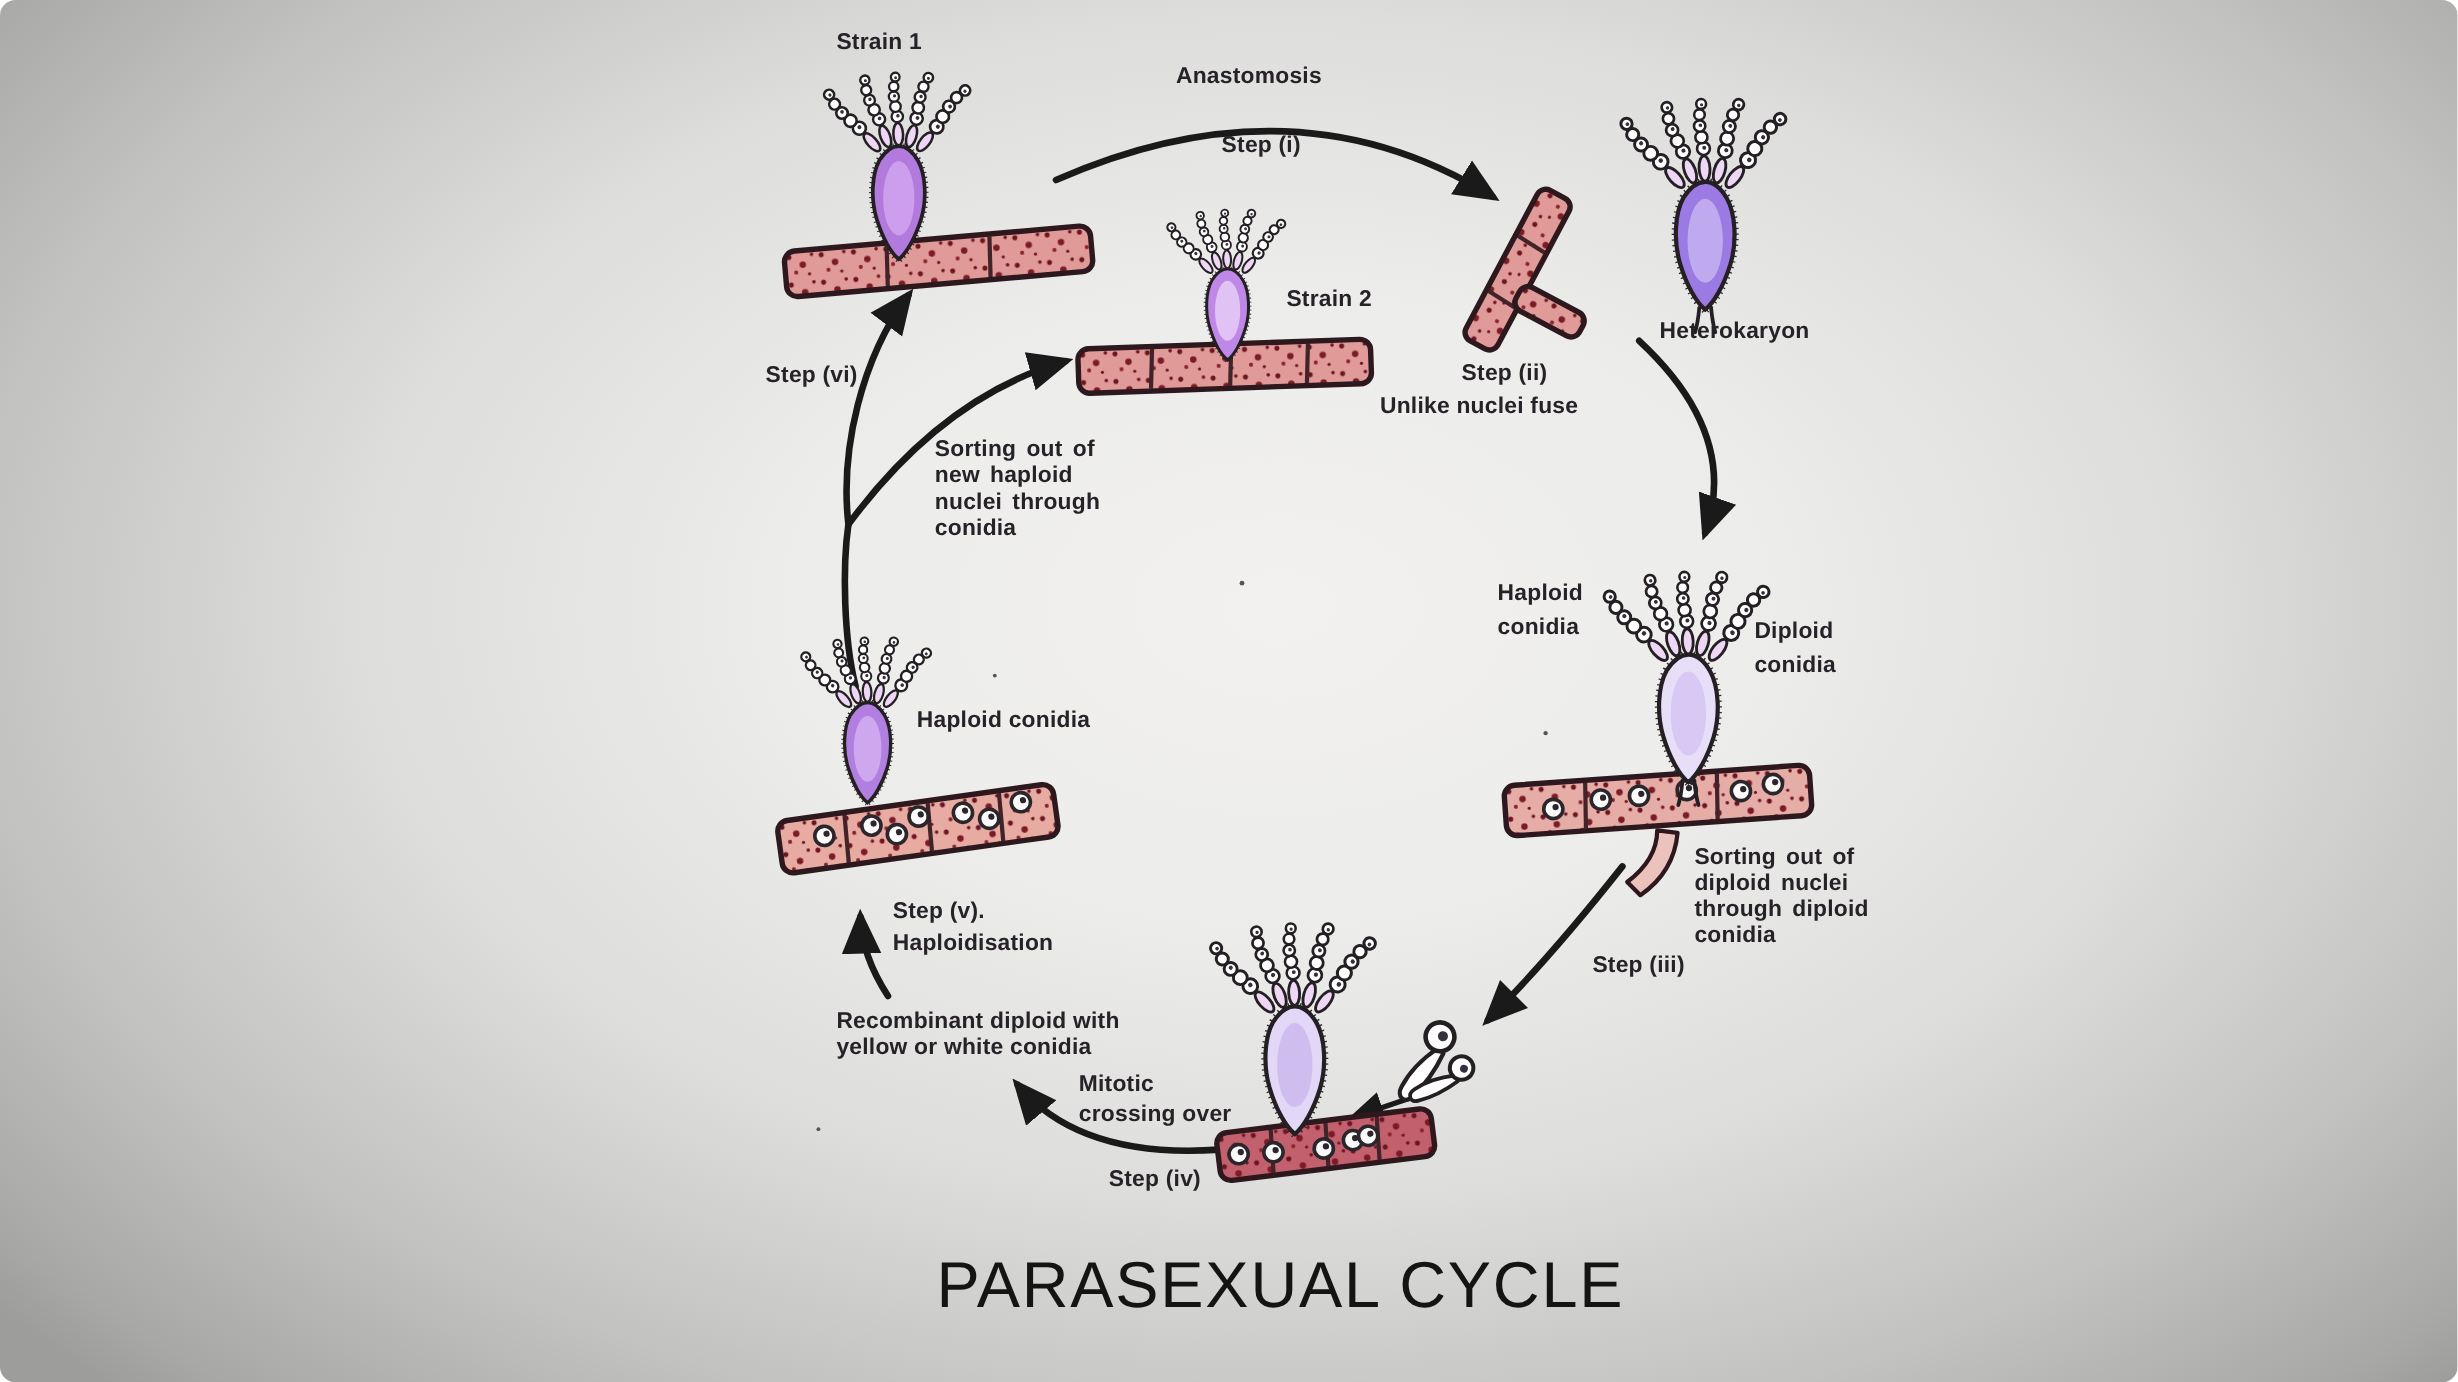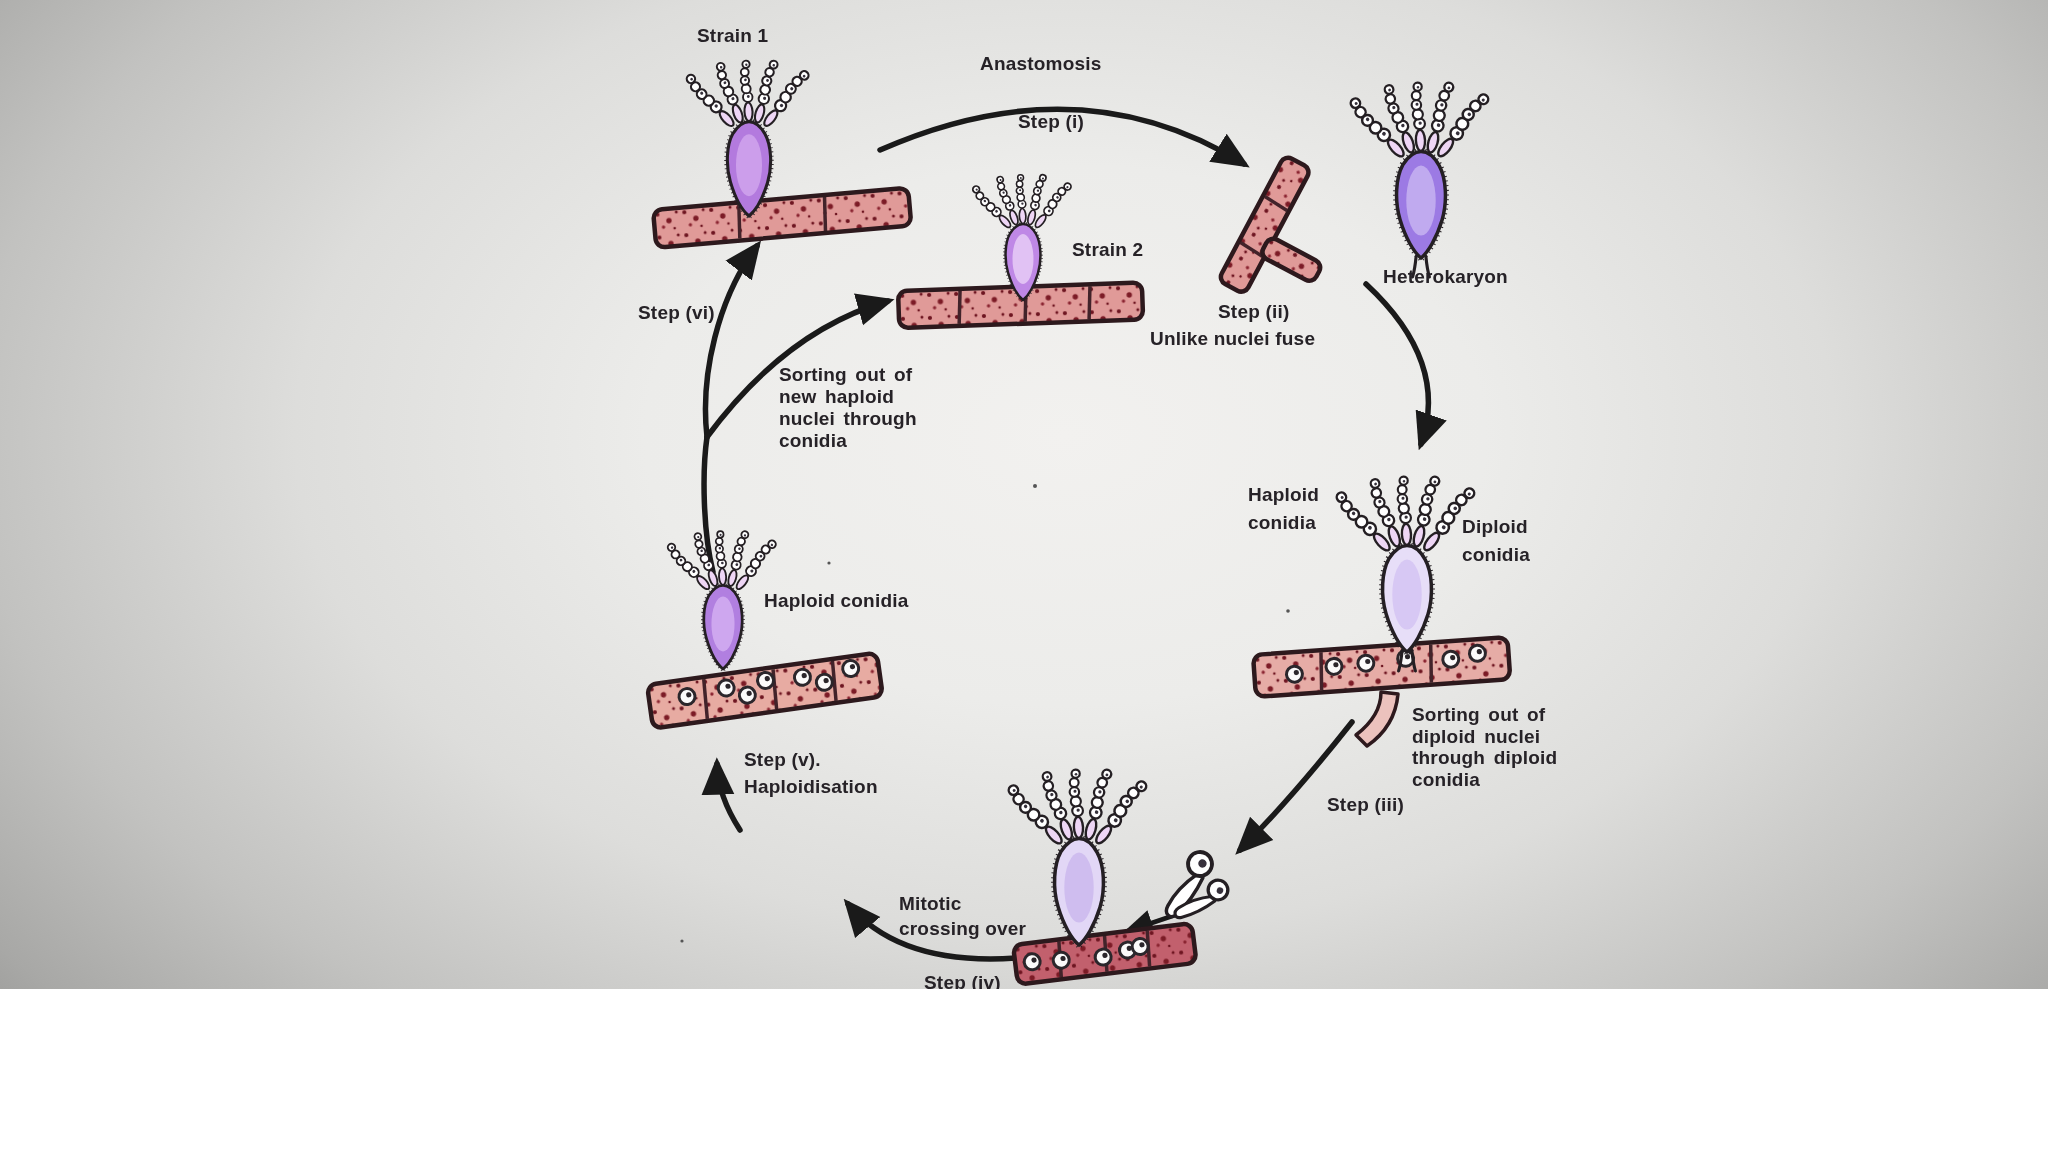--- a/index.html
+++ b/index.html
@@ -1,20 +1,21 @@
 <!DOCTYPE html>
 <html><head>
 <meta charset="utf-8">
 <style>
   html,body{margin:0;padding:0;}
   #stage{
-    position:relative;width:2048px;height:989px;overflow:hidden;
+    position:relative;width:2048px;height:1152px;overflow:hidden;
     background:radial-gradient(ellipse 1400px 900px at 52% 44%,
       #f2f1ef 0%, #ececea 30%, #dddddb 55%, #c2c2c0 78%, #a8a8a6 95%, #9d9d9b 100%);
     font-family:"Liberation Sans",sans-serif;
+    border-radius:13px;
   }
   #art{position:absolute;left:0;top:0;}
   .lbl{
     position:absolute;font:700 19px "Liberation Sans",sans-serif;color:#262227;
     letter-spacing:.2px;line-height:23px;white-space:pre-line;
   }
   .title{
     position:absolute;font:400 54px "Liberation Sans",sans-serif;color:#141414;
     letter-spacing:1.5px;transform:translateX(-50%);white-space:nowrap;
   }
@@ -258,23 +259,26 @@
 <div class="lbl" style="left:1462px;top:513px;line-height:28px">Diploid
 conidia</div>
 <div class="lbl just" style="left:1412px;top:704px;line-height:21.5px">Sorting out of
 diploid nuclei
 through diploid
 conidia</div>
 <div class="lbl" style="left:1327px;top:793px">Step (iii)</div>
 <div class="lbl" style="left:924px;top:971px">Step (iv)</div>
 <div class="lbl" style="left:899px;top:891px;line-height:25px">Mitotic
 crossing over</div>
+<div class="lbl" style="left:697px;top:841px;line-height:21px">Recombinant diploid with
+yellow or white conidia</div>
 <div class="lbl" style="left:744px;top:748px">Step (v).</div>
 <div class="lbl" style="left:744px;top:775px">Haploidisation</div>
 <div class="lbl" style="left:764px;top:589px">Haploid conidia</div>
 <div class="lbl just" style="left:779px;top:364px;line-height:22px">Sorting out of
 new haploid
 nuclei through
 conidia</div>
 <div class="lbl" style="left:638px;top:301px">Step (vi)</div>
 
+<div class="title" style="left:1067px;top:1040px">PARASEXUAL CYCLE</div>
 
 </div>
 
 </body></html>

